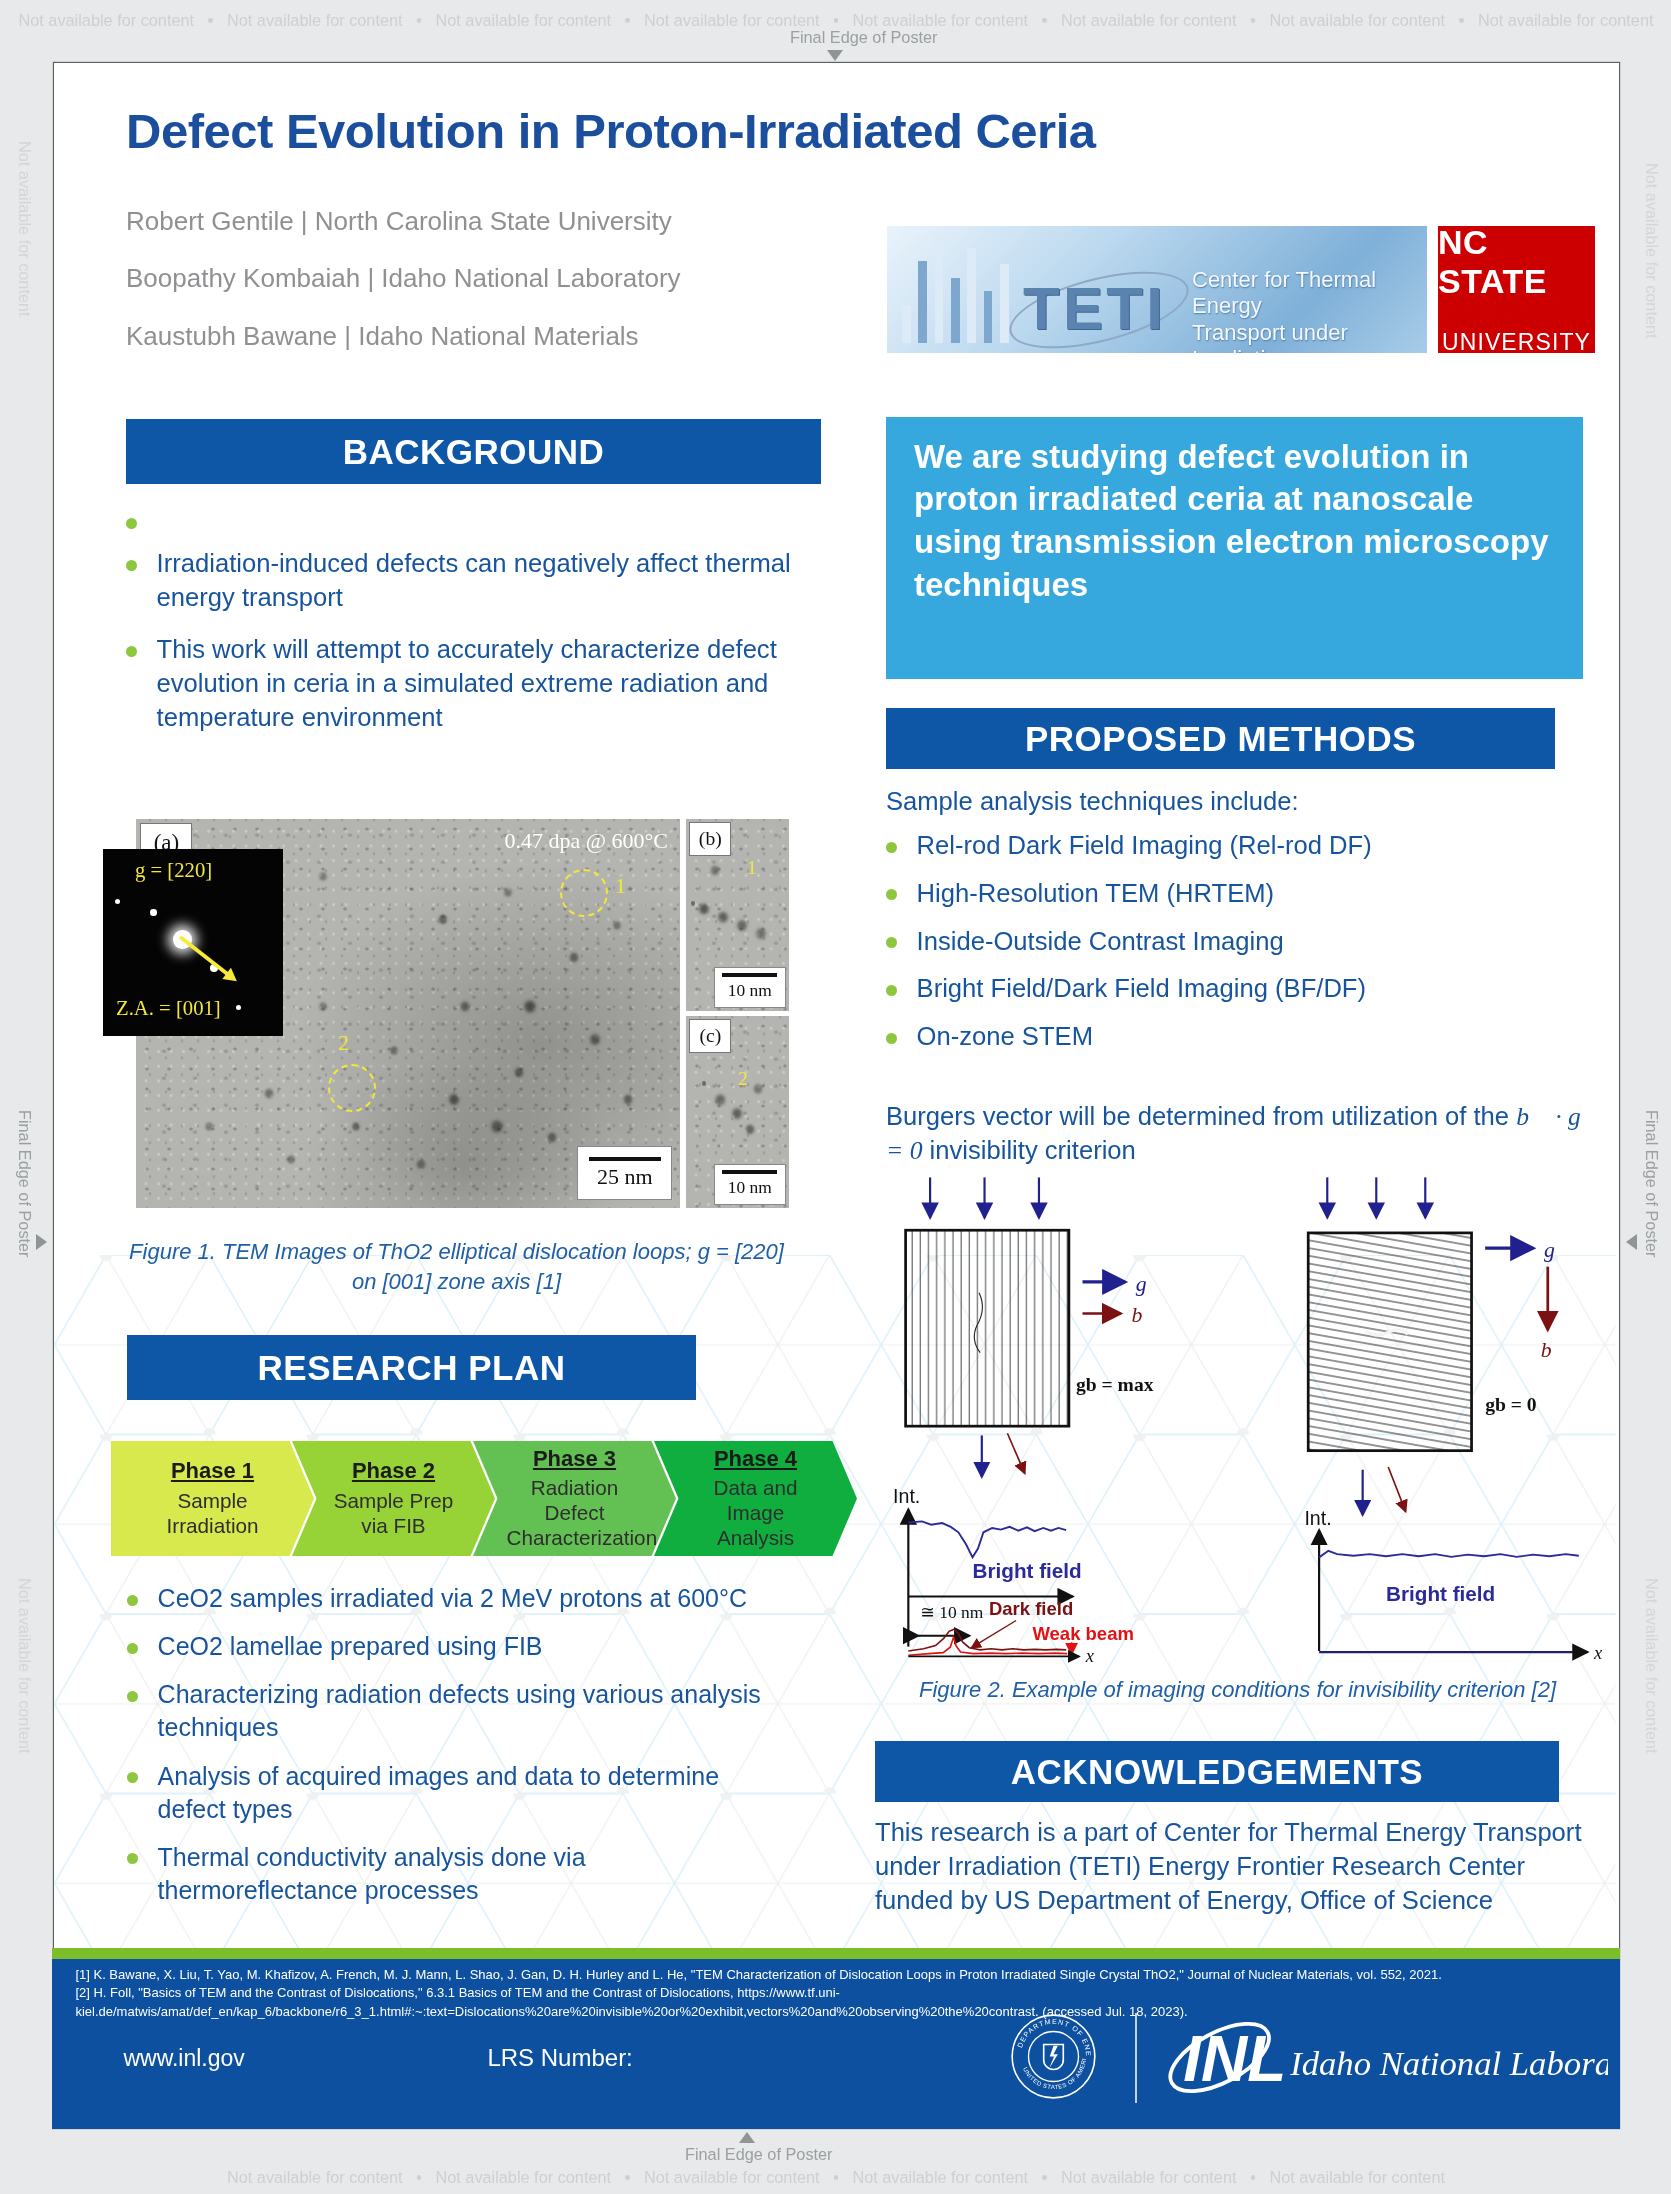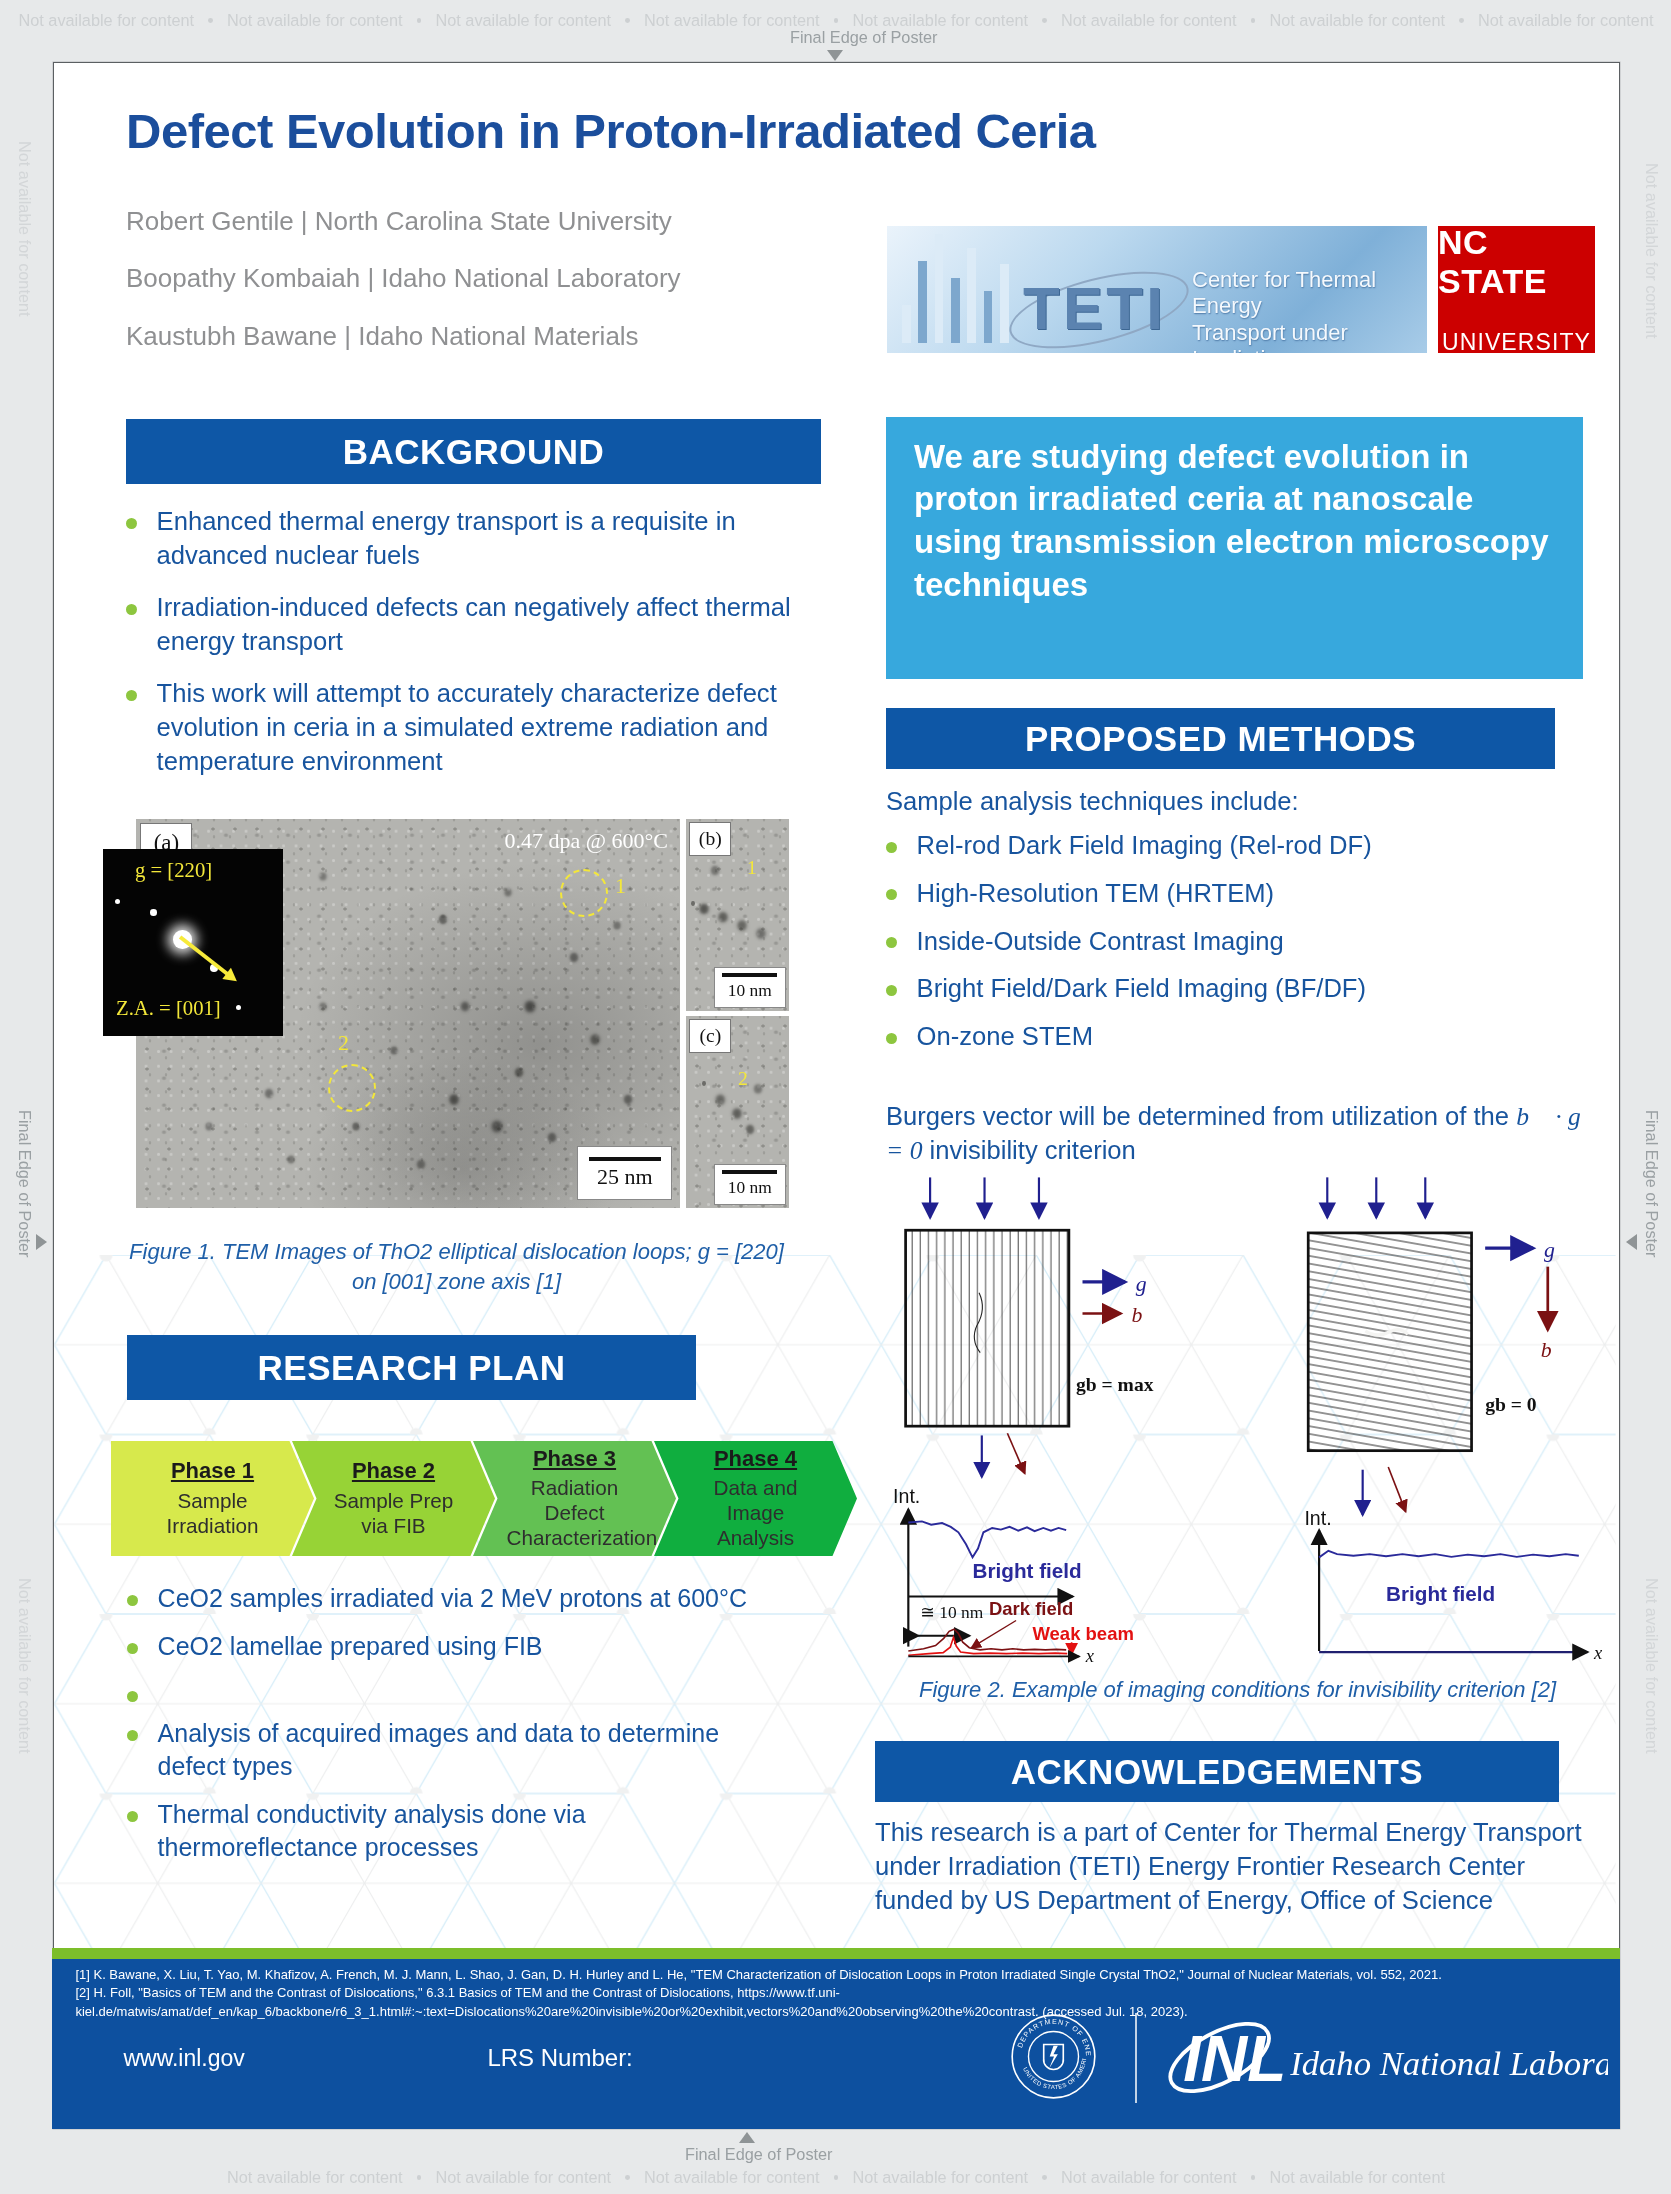--- a/index.html
+++ b/index.html
@@ -217,21 +217,20 @@
 
     <div id="ncstate">
       <div class="l1">NC STATE</div>
       <div class="l2">UNIVERSITY</div>
     </div>
 
     <div class="hbar" style="left:72px;top:356px;width:695px;height:65px;">BACKGROUND</div>
     <div class="body-blue" style="left:72px;top:442px;width:740px;">
       <div class="b-row">
           <span class="b-dot"></span>
-        <span style="width:648px;">Enhanced thermal energy transport is a requisite in advanced nuclear fuels</span>
         </div>
       <div class="b-row">
           <span class="b-dot"></span>
         <span style="width:648px;">Irradiation-induced defects can negatively affect thermal energy transport</span>
         </div>
       <div class="b-row">
           <span class="b-dot"></span>
         <span style="width:648px;">This work will attempt to accurately characterize defect evolution in ceria in a simulated extreme radiation and temperature environment</span>
         </div>
     </div>
@@ -344,20 +343,21 @@
       <div class="b-row" style="margin-bottom:15.2px;">
           <span class="b-dot"></span>
         <span style="width:631px;">CeO2 samples irradiated via 2 MeV protons at 600°C</span>
         </div>
       <div class="b-row" style="margin-bottom:15.2px;">
           <span class="b-dot"></span>
         <span style="width:631px;">CeO2 lamellae prepared using FIB</span>
         </div>
       <div class="b-row" style="margin-bottom:15.2px;">
           <span class="b-dot"></span>
+        <span style="width:631px;">Characterizing radiation defects using various analysis techniques</span>
         </div>
       <div class="b-row" style="margin-bottom:15.2px;">
           <span class="b-dot"></span>
         <span style="width:631px;">Analysis of acquired images and data to determine defect types</span>
         </div>
       <div class="b-row" style="margin-bottom:15.2px;">
           <span class="b-dot"></span>
         <span style="width:631px;">Thermal conductivity analysis done via thermoreflectance processes</span>
         </div>
     </div>

